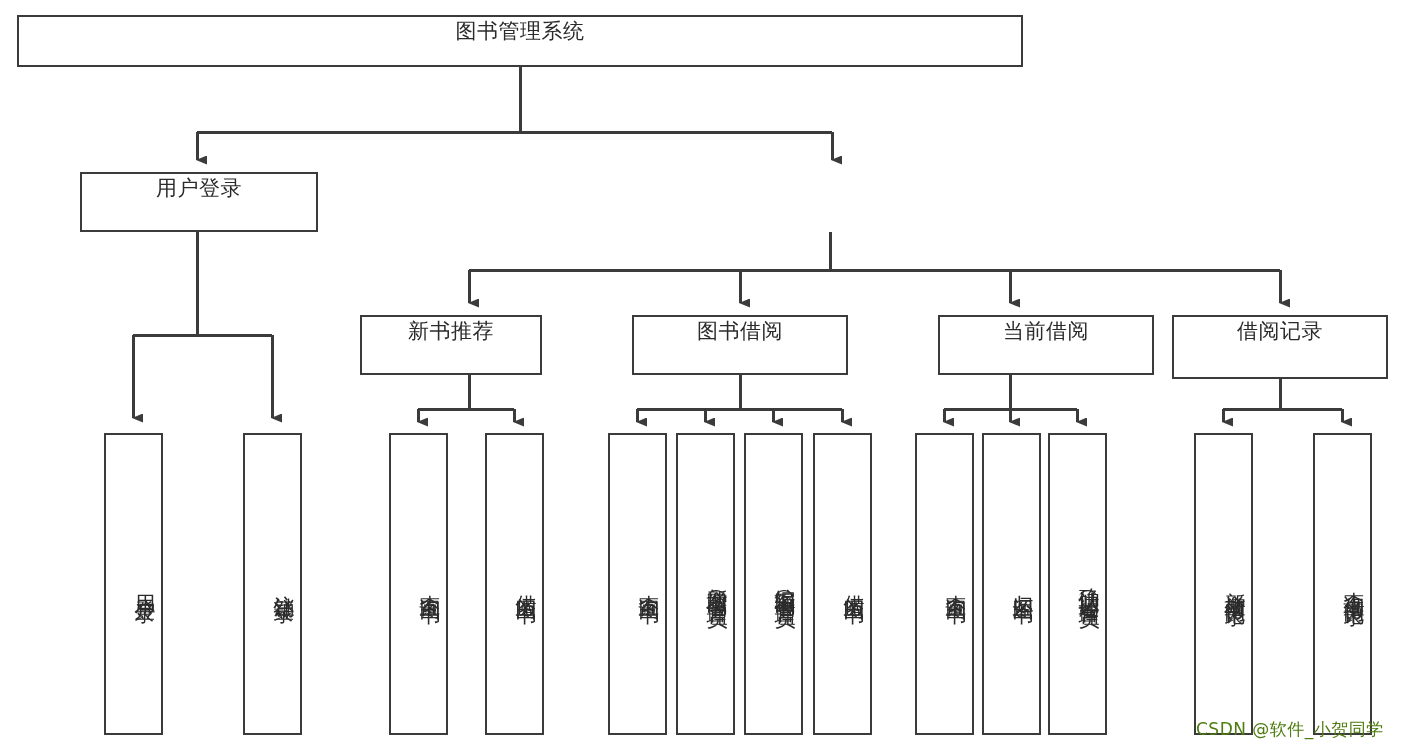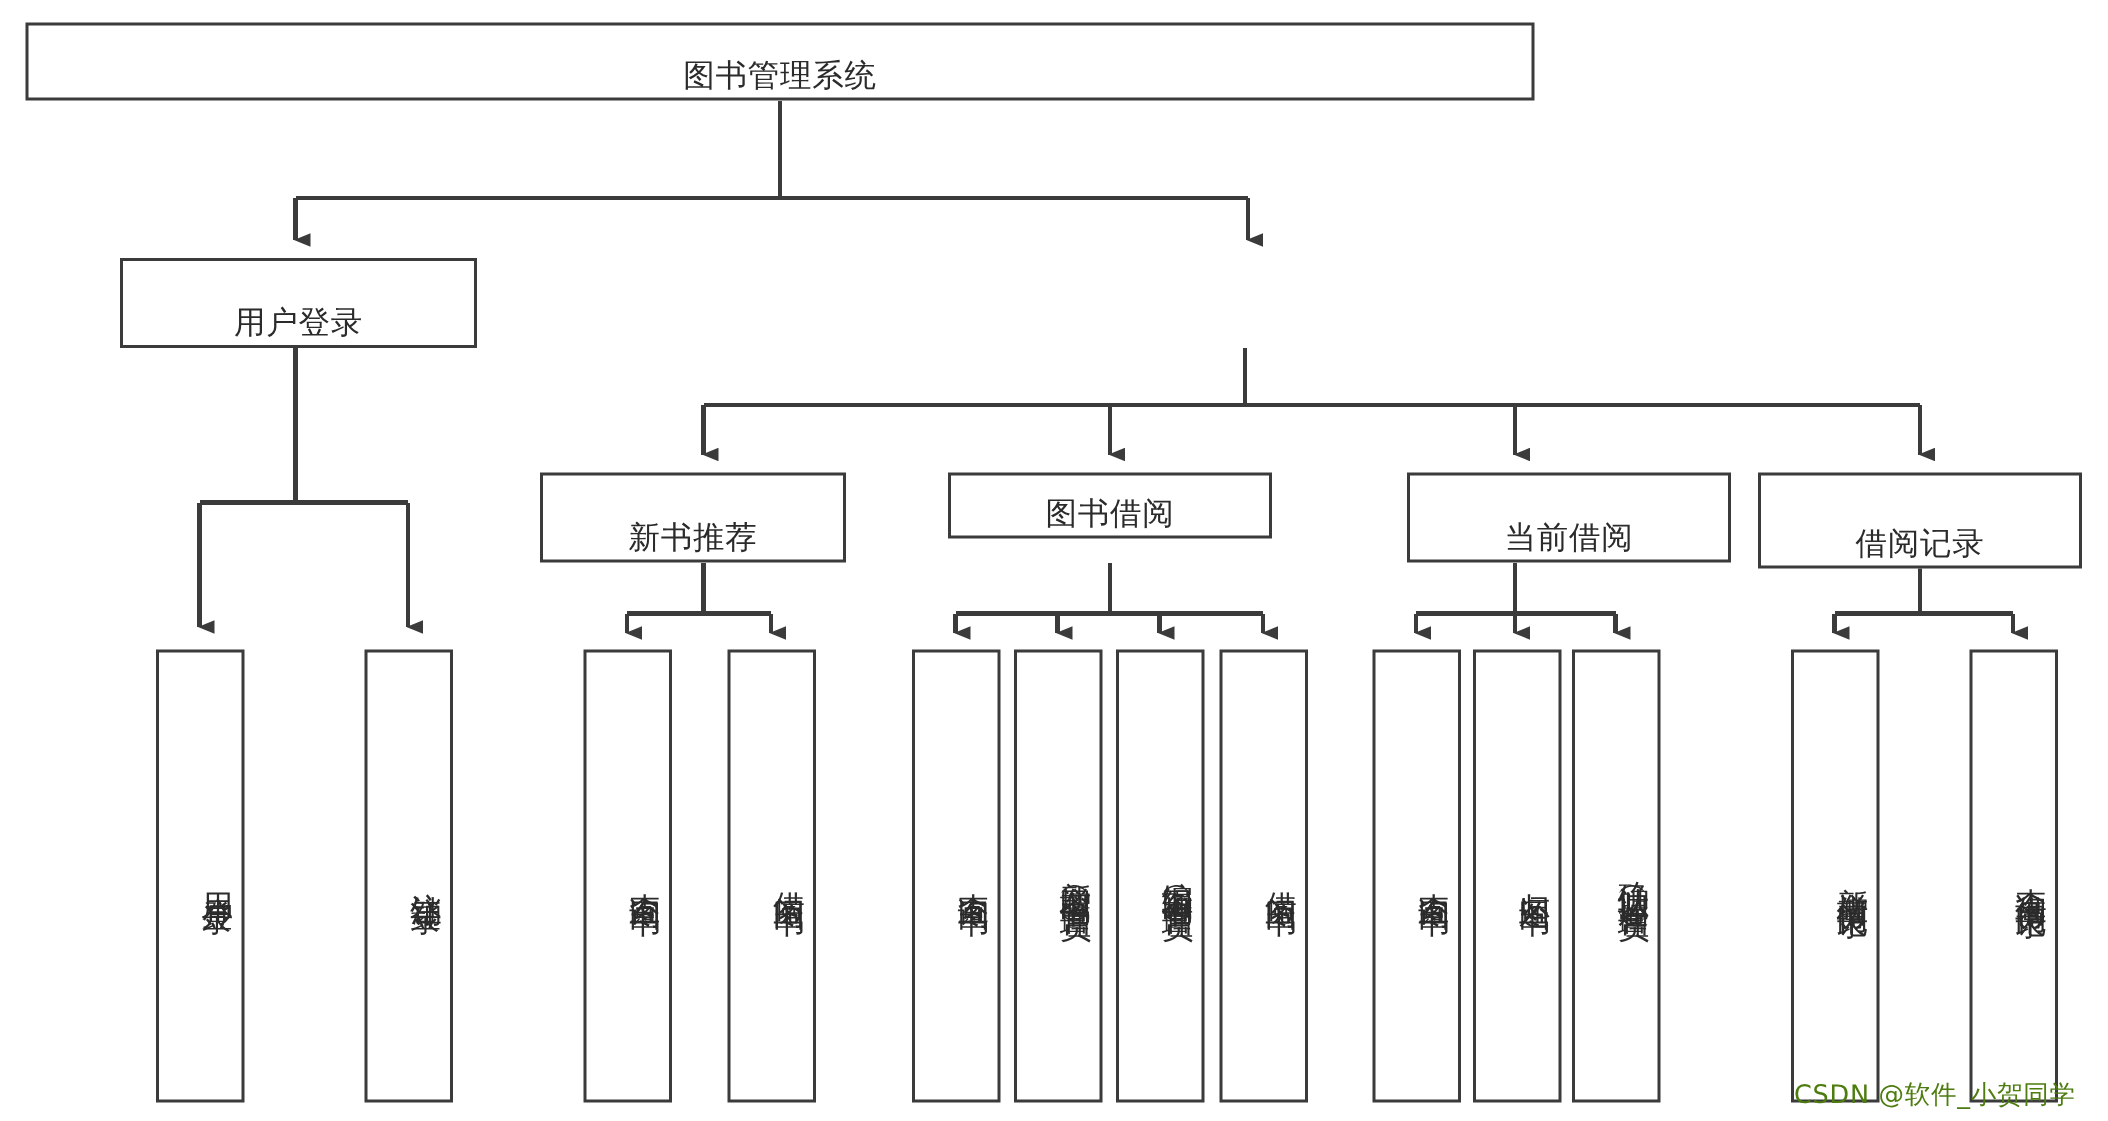--- a/index.html
+++ b/index.html
@@ -25,21 +25,21 @@
     width: 1405px;
     height: 747px;
     pointer-events: none;
   }
   .node {
     position: absolute;
     box-sizing: border-box;
     background: #ffffff;
     border: 2.5px solid #3b3b3b;
     display: flex;
-    align-items: flex-end;
+    align-items: flex-start;
     justify-content: center;
     text-align: center;
     color: #2b2b2b;
     letter-spacing: 0.5px;
   }
   .node-h {
     font-size: 21px;
     line-height: 1.2;
     padding: 2px 4px;
   }
@@ -123,25 +123,25 @@
 
   <div class="node node-h" style="left:17px; top:15px; width:1006px; height:52px;">
     <span>图书管理系统</span>
   </div>
 
   <div class="node node-h" style="left:80px; top:172px; width:238px; height:60px;">
     <span>用户登录</span>
   </div>
 
 
-  <div class="node node-h" style="left:360px; top:315px; width:204px; height:60px;">
+  <div class="node node-h" style="left:360px; top:315px; width:182px; height:60px;">
     <span>新书推荐</span>
   </div>
 
-  <div class="node node-h" style="left:632px; top:315px; width:216px; height:44px;">
+  <div class="node node-h" style="left:632px; top:315px; width:216px; height:60px;">
     <span>图书借阅</span>
   </div>
 
   <div class="node node-h" style="left:902px; top:315px; width:216px; height:60px;margin-left:36px;">
     <span>当前借阅</span>
   </div>
 
   <div class="node node-h" style="left:1172px; top:315px; width:216px; height:64px;">
     <span>借阅记录</span>
   </div>

